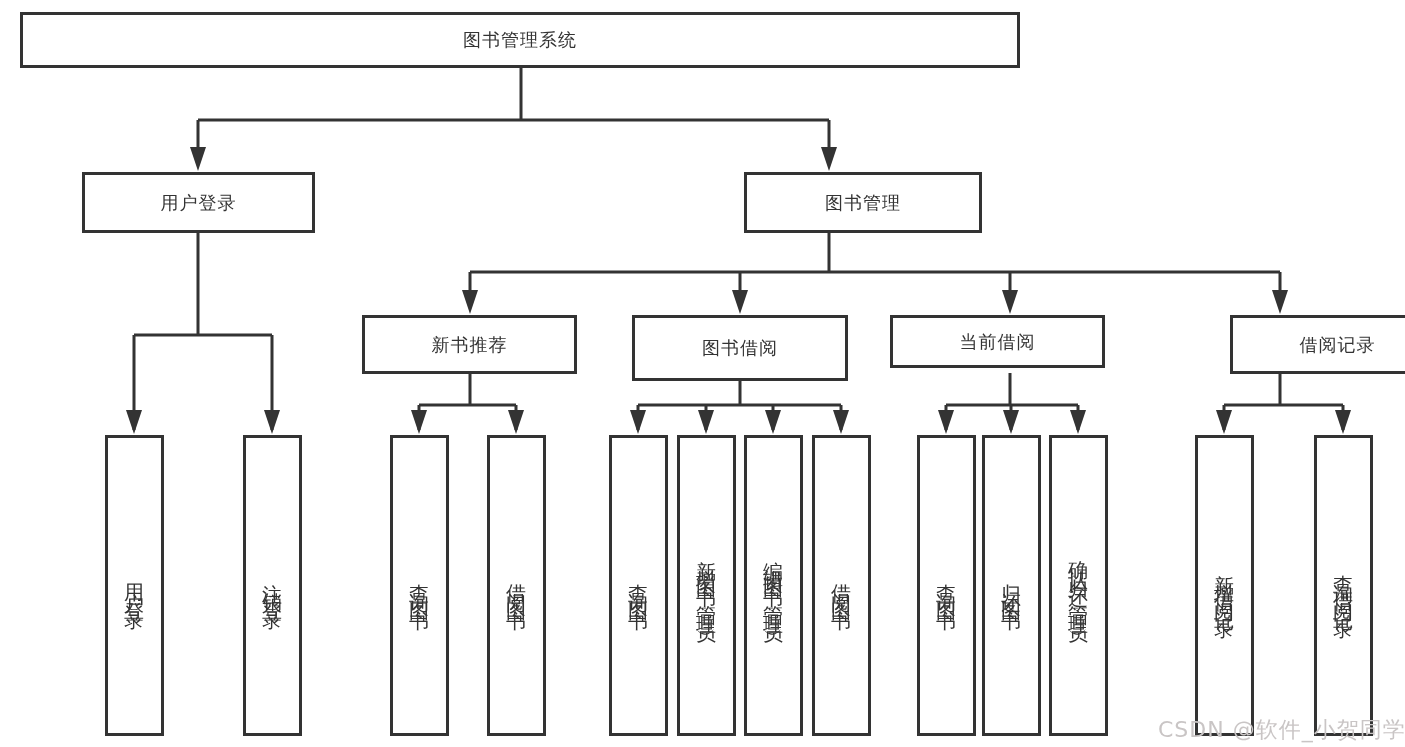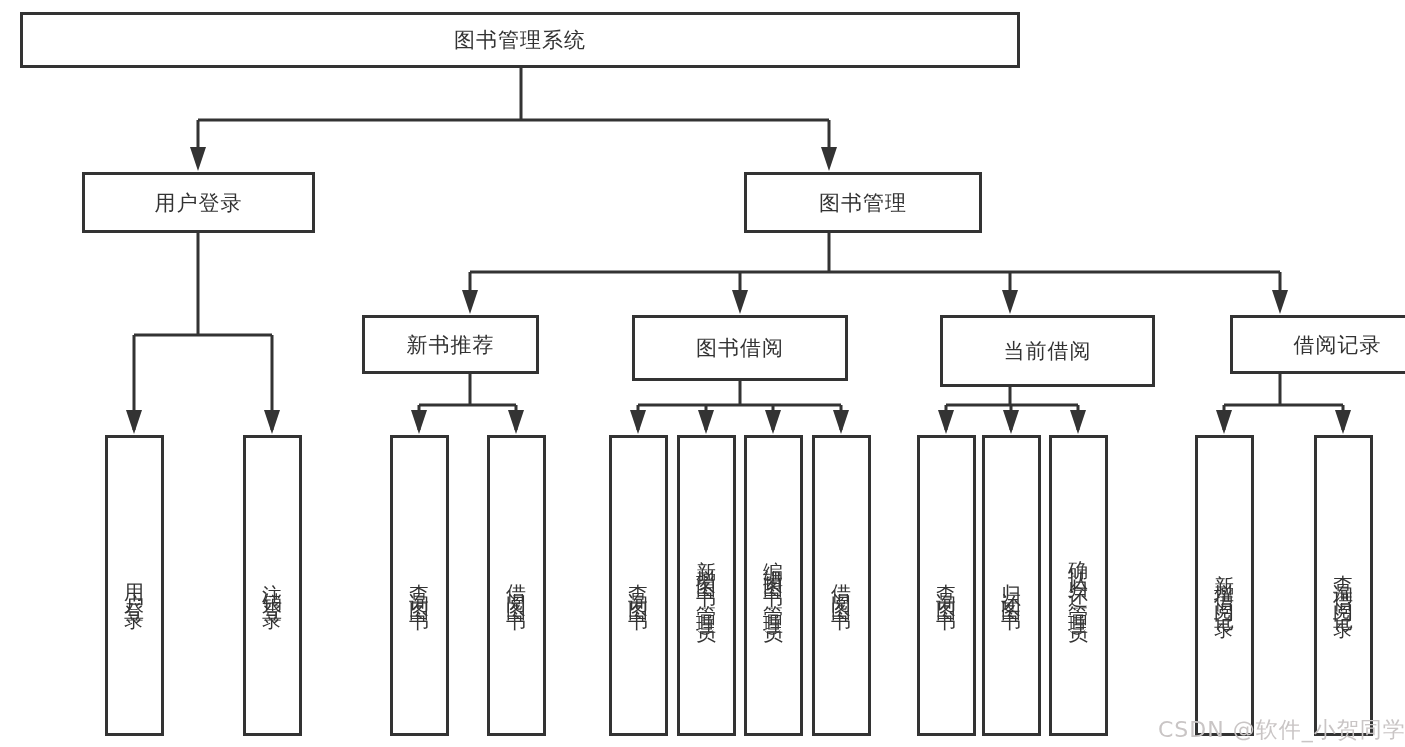--- a/index.html
+++ b/index.html
@@ -36,21 +36,21 @@
     box-sizing: border-box;
     border: 3px solid #333333;
     background: #ffffff;
     color: #333333;
     display: flex;
     align-items: center;
     justify-content: center;
     text-align: center;
   }
   .hbox {
-    font-size: 21px;
+    font-size: 18px;
     letter-spacing: 1px;
   }
   .vbox {
     width: 59px;
     top: 435px;
     height: 301px;
     font-size: 20px;
   }
   .vbox span {
     writing-mode: vertical-rl;
@@ -113,27 +113,27 @@
     <span>图书管理系统</span>
   </div>
 
   <div class="box hbox" style="left:82px; top:172px; width:233px; height:61px">
     <span>用户登录</span>
   </div>
   <div class="box hbox" style="left:744px; top:172px; width:238px; height:61px">
     <span>图书管理</span>
   </div>
 
-  <div class="box hbox" style="left:362px; top:315px; width:177px; height:59px">
+  <div class="box hbox" style="left:362px; top:315px; width:215px; height:59px">
     <span>新书推荐</span>
   </div>
   <div class="box hbox" style="left:632px; top:315px; width:216px; height:66px">
     <span>图书借阅</span>
   </div>
-  <div class="box hbox" style="left:940px; top:315px; width:215px; height:72px">
+  <div class="box hbox" style="left:890px; top:315px; width:215px; height:53px">
     <span>当前借阅</span>
   </div>
   <div class="box hbox" style="left:1230px; top:315px; width:215px; height:59px">
     <span>借阅记录</span>
   </div>
 
   <div class="box vbox" style="left:105px">
     <span>用户登录</span>
   </div>
   <div class="box vbox" style="left:243px">

